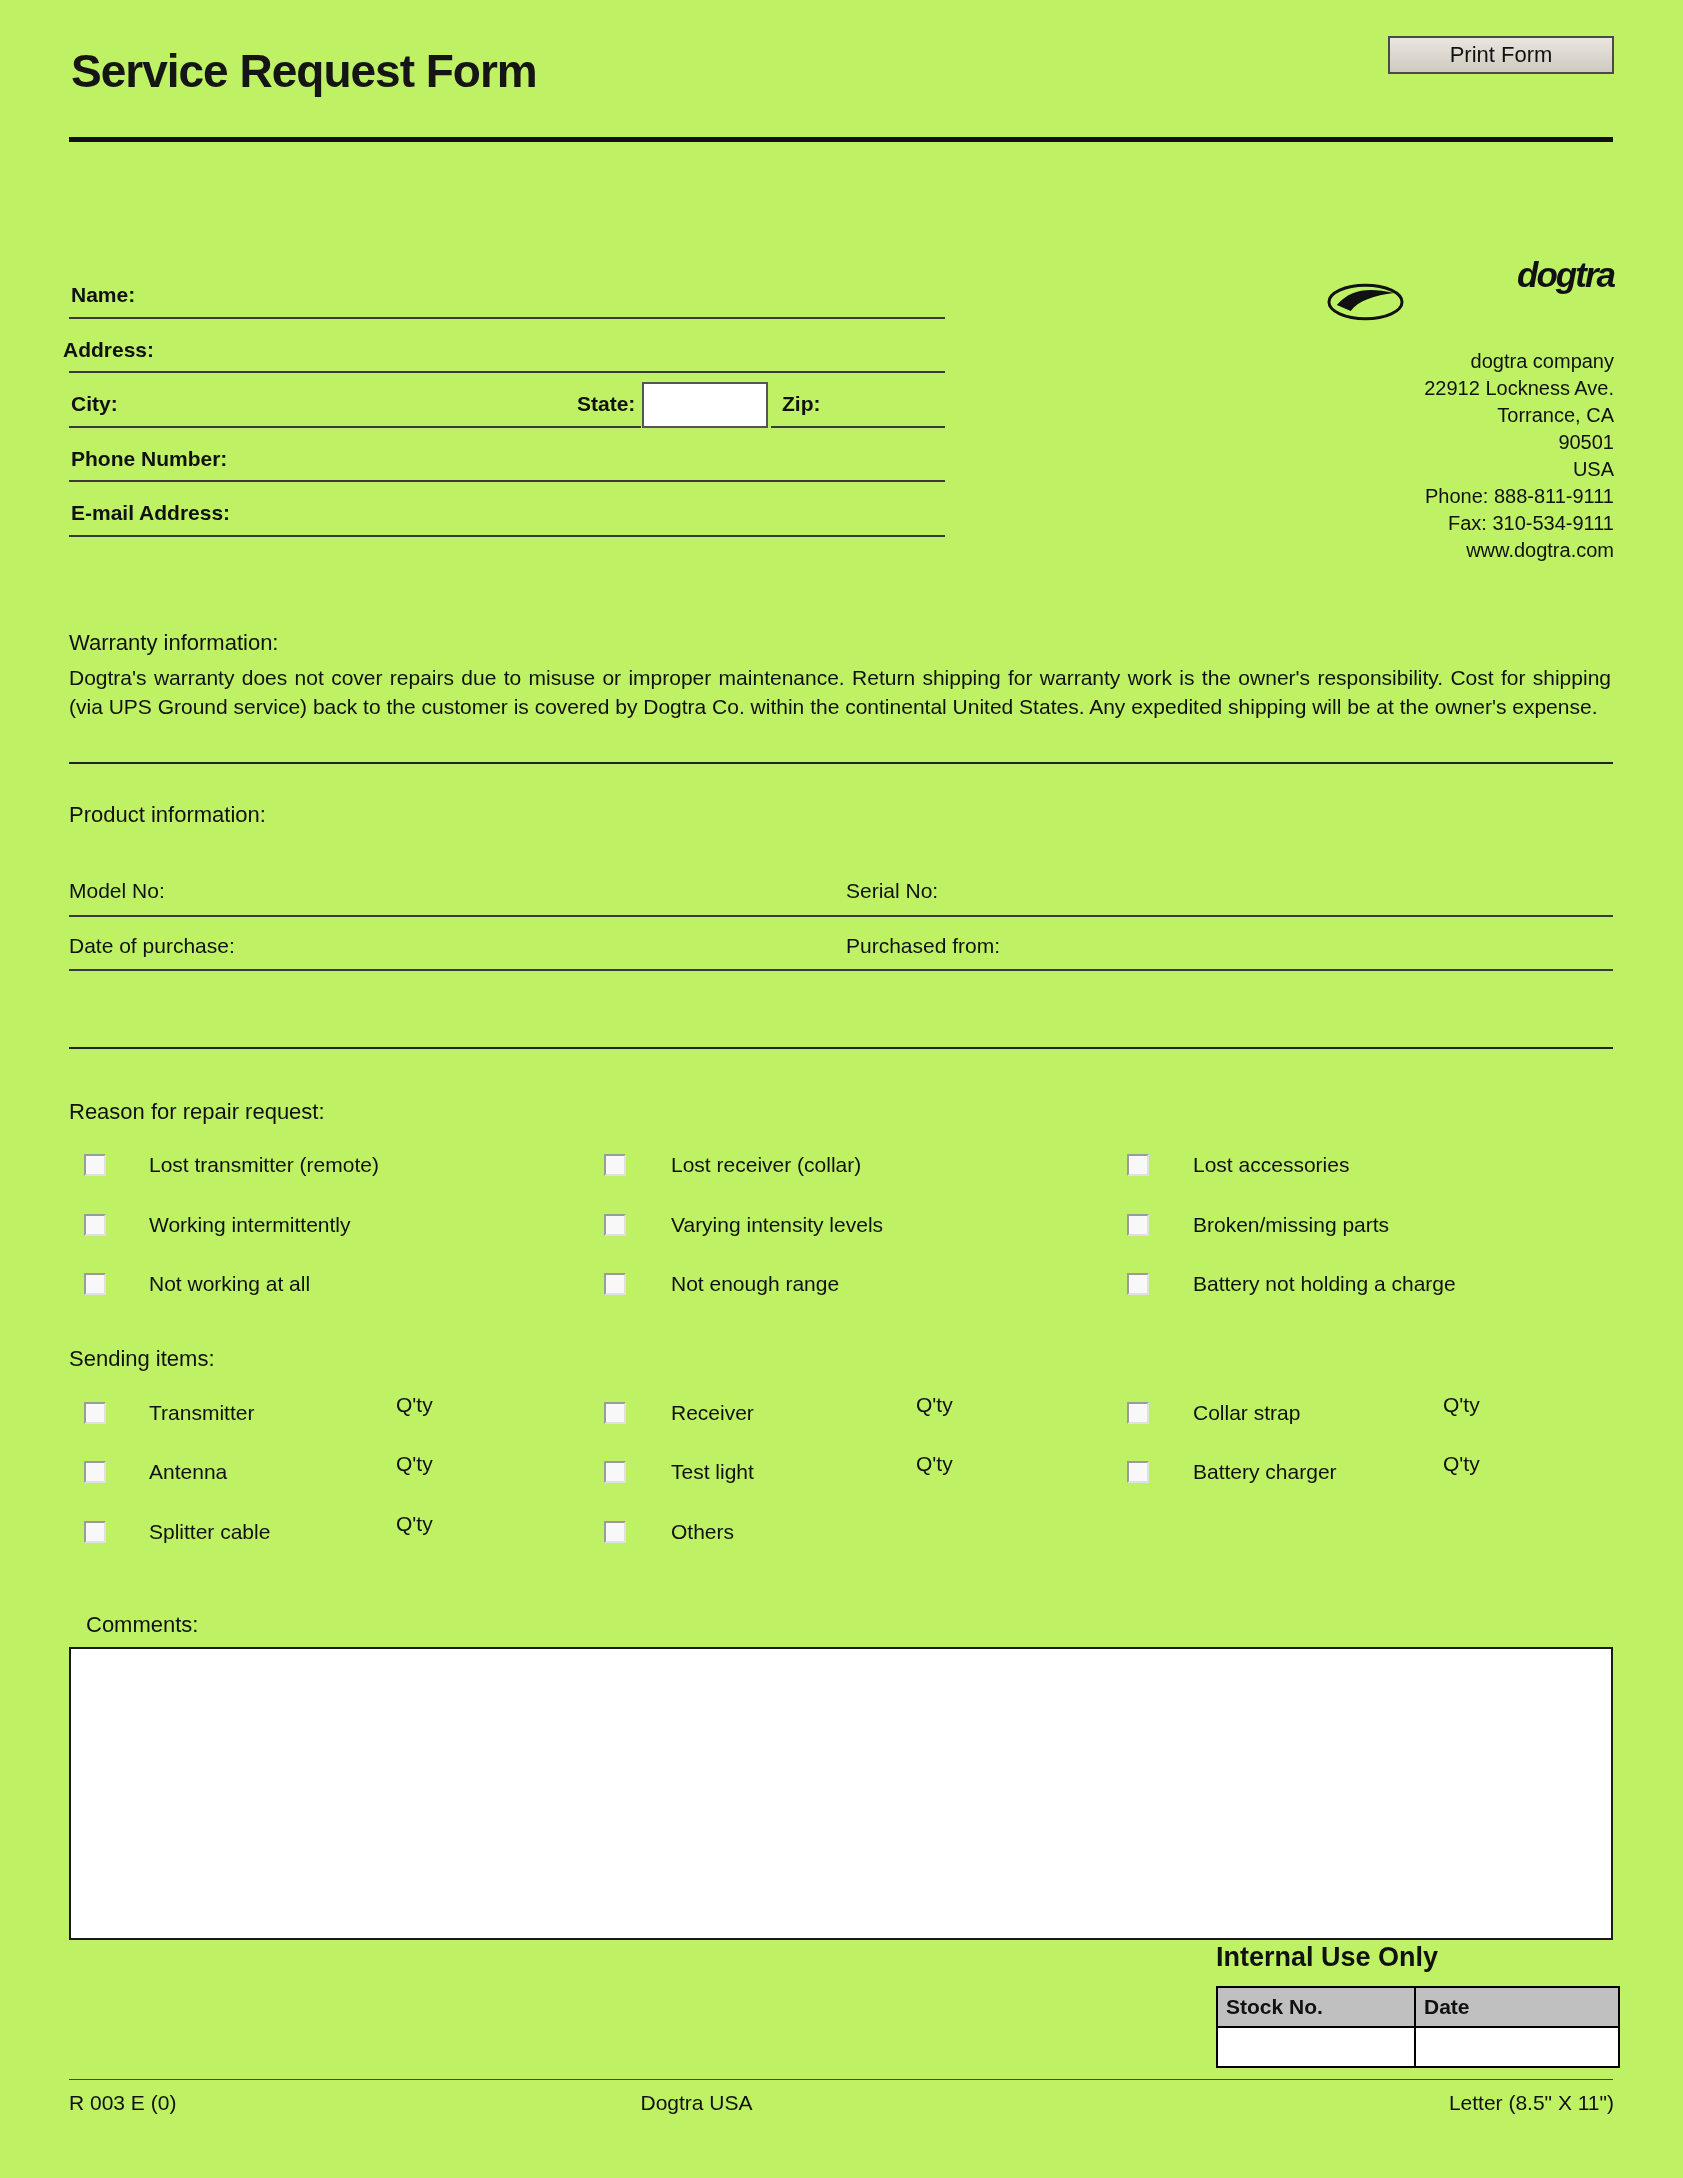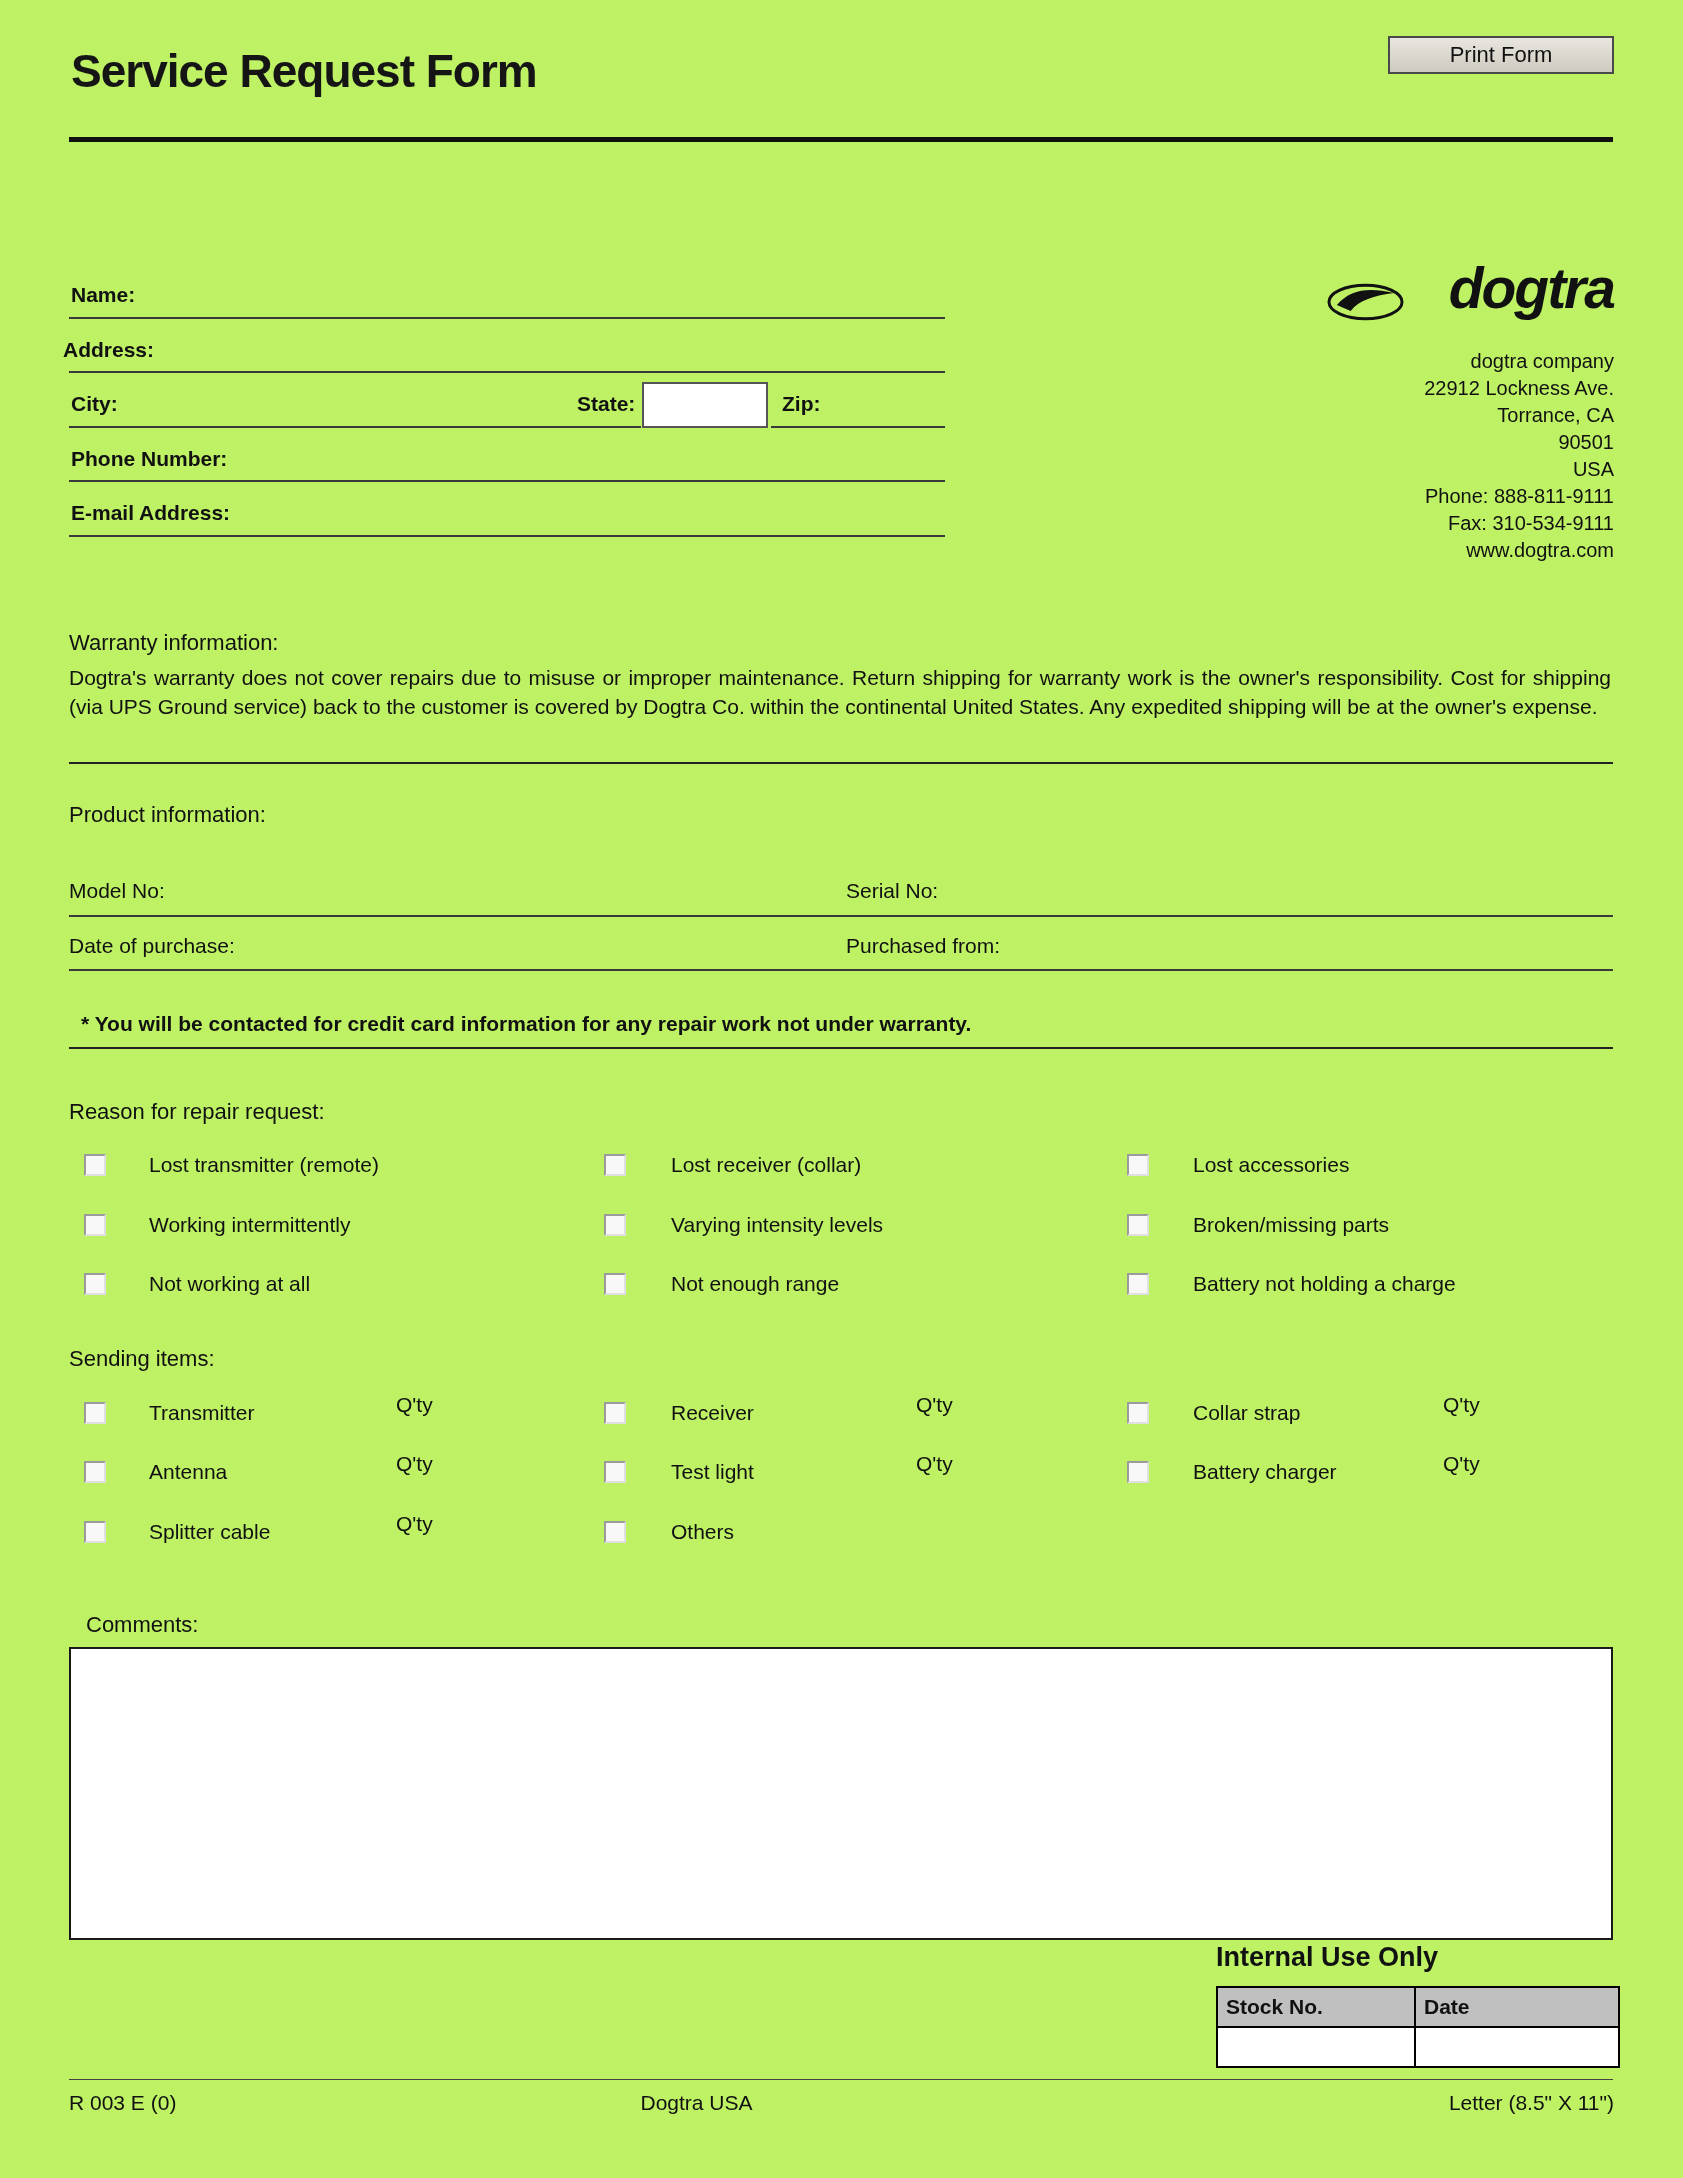--- a/index.html
+++ b/index.html
@@ -21,21 +21,21 @@
   .rule{position:absolute;left:69px;width:1544px;height:2px;background:#222;}
   .thin-rule{position:absolute;left:69px;width:1544px;height:1px;background:#444;}
 
   .flabel{position:absolute;font-size:21px;font-weight:bold;color:#111;}
   .plabel{position:absolute;font-size:21px;color:#111;}
   .heading{position:absolute;font-size:22px;font-weight:normal;color:#111;}
   .fline{position:absolute;height:0;border-bottom:2px solid #3a3a3a;}
   .state-box{position:absolute;left:642px;top:382px;width:126px;height:46px;border:2px solid #555;background:#fff;box-sizing:border-box;}
 
   .logo-text{
-    position:absolute;right:69px;top:255px;font-size:57px;font-weight:bold;
+    position:absolute;right:69px;top:255px;font-size:35px;font-weight:bold;
     font-style:italic;letter-spacing:-2px;color:#111;
   }
   .logo-icon{position:absolute;left:1325px;top:279px;}
   .addr-block{
     position:absolute;right:69px;top:348px;width:416px;text-align:right;
     font-size:20px;line-height:27px;color:#111;
   }
   .warranty-body{
     position:absolute;left:69px;top:663px;width:1542px;
     font-size:21px;line-height:29px;text-align:justify;color:#111;
@@ -124,21 +124,20 @@
   <div class="heading" style="left:69px;top:802px">Product information:</div>
 
   <div class="plabel" style="left:69px;top:879px">Model No:</div>
   <div class="plabel" style="left:846px;top:879px">Serial No:</div>
   <div class="fline" style="left:69px;top:915px;width:1544px"></div>
 
   <div class="plabel" style="left:69px;top:934px">Date of purchase:</div>
   <div class="plabel" style="left:846px;top:934px">Purchased from:</div>
   <div class="fline" style="left:69px;top:969px;width:1544px"></div>
 
-  <div class="credit-note">* You will be contacted for credit card information for any repair work not under warranty.</div>
   <div class="rule" style="top:1047px"></div>
 
   <div class="heading" style="left:69px;top:1099px">Reason for repair request:</div>
 
   <div class="checkbox" style="left:84px;top:1154px"></div>
   <div class="cb-label" style="left:149px;top:1153px">Lost transmitter (remote)</div>
   <div class="checkbox" style="left:604px;top:1154px"></div>
   <div class="cb-label" style="left:671px;top:1153px">Lost receiver (collar)</div>
   <div class="checkbox" style="left:1127px;top:1154px"></div>
   <div class="cb-label" style="left:1193px;top:1153px">Lost accessories</div>

